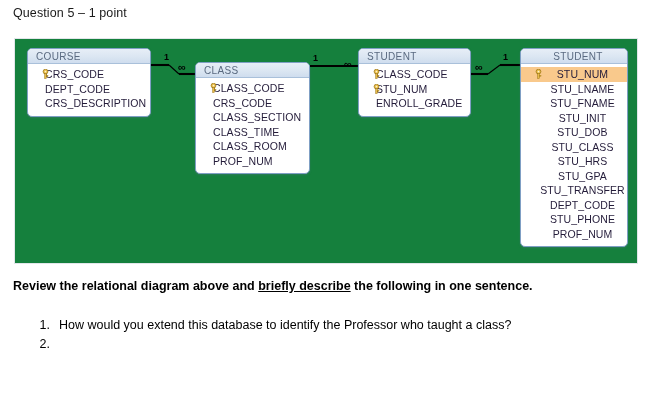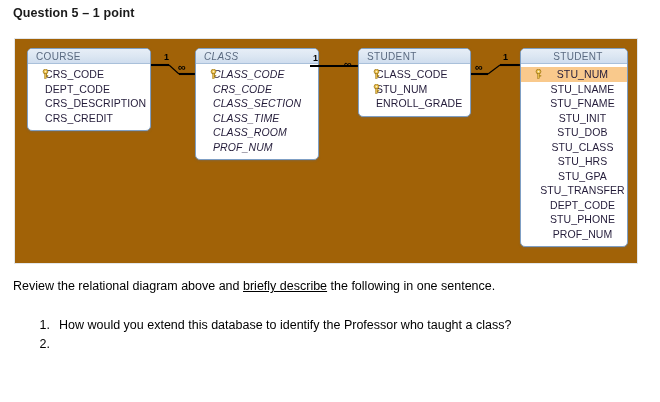--- a/index.html
+++ b/index.html
@@ -15,34 +15,34 @@
     color: #000000;
     overflow: hidden;
   }
 
   
   #question-heading {
     position: absolute;
     left: 13px;
     top: 6px;
     font-size: 12.5px;
-    font-weight: bold;
+    font-weight: normal;
     letter-spacing: 0.1px;
     color: #1a1a1a;
     white-space: nowrap;
   }
 
   
   #diagram-panel {
     position: absolute;
     left: 14px;
     top: 38px;
     width: 624px;
     height: 226px;
-    background: #a16207;
+    background: #15803d;
     border: 1px solid #e2e6ea;
     box-sizing: border-box;
   }
 
   
   .entity-table {
     position: absolute;
     background: #ffffff;
     border: 1px solid #7f9fc4;
     border-radius: 5px;
@@ -108,20 +108,21 @@
   }
 
   
   #instruction-line {
     position: absolute;
     left: 13px;
     top: 279px;
     font-size: 12.5px;
     color: #000000;
     white-space: nowrap;
+    font-weight: bold;
   }
   #instruction-line .em-underline {
     text-decoration: underline;
   }
 
   #question-list {
     position: absolute;
     left: 30px;
     top: 316px;
     margin: 0;
@@ -161,38 +162,35 @@
           <rect x="3.7" y="4.4" width="1.6" height="5.1" fill="#e8bb45" stroke="#9a7312" stroke-width="0.5"></rect>
           <rect x="5.3" y="6.2" width="1.7" height="1" fill="#e8bb45" stroke="#9a7312" stroke-width="0.4"></rect>
         </svg>
         <span>CRS_CODE</span>
       </div>
       <div class="field-row">
         <span>DEPT_CODE</span>
       </div>
       <div class="field-row">
         <span>CRS_DESCRIPTION</span>
-      </div>
-      <div class="field-row">
-        <span>CRS_CREDIT</span>
       </div>
     </div>
   </div>
 
   <div class="connector" style="left:136px; top:18px; width:44px; height:26px;">
     <svg width="44" height="26" viewBox="0 0 44 26">
       <line x1="0" y1="8" x2="18" y2="8" stroke="#000" stroke-width="2.1"></line>
       <line x1="18" y1="8" x2="28" y2="17" stroke="#000" stroke-width="1.1"></line>
       <line x1="28" y1="17" x2="44" y2="17" stroke="#000" stroke-width="2.1"></line>
     </svg>
     <span class="conn-card" style="left:13px; top:-4px;">1</span>
     <span class="conn-card inf" style="left:27px; top:5px;">∞</span>
   </div>
 
-  <div class="entity-table" style="left:180px; top:9px; width:124px;font-style:italic;">
+  <div class="entity-table" style="left:180px; top:23px; width:115px;">
     <div class="entity-header">CLASS</div>
     <div class="entity-fields">
       <div class="field-row">
         <svg class="key-icon" viewBox="0 0 9 10">
           <circle cx="4.5" cy="2.6" r="2.4" fill="#e8bb45" stroke="#9a7312" stroke-width="0.7"></circle>
           <circle cx="4.5" cy="2.6" r="0.9" fill="#fdf3cf"></circle>
           <rect x="3.7" y="4.4" width="1.6" height="5.1" fill="#e8bb45" stroke="#9a7312" stroke-width="0.5"></rect>
           <rect x="5.3" y="6.2" width="1.7" height="1" fill="#e8bb45" stroke="#9a7312" stroke-width="0.4"></rect>
         </svg>
         <span>CLASS_CODE</span>

